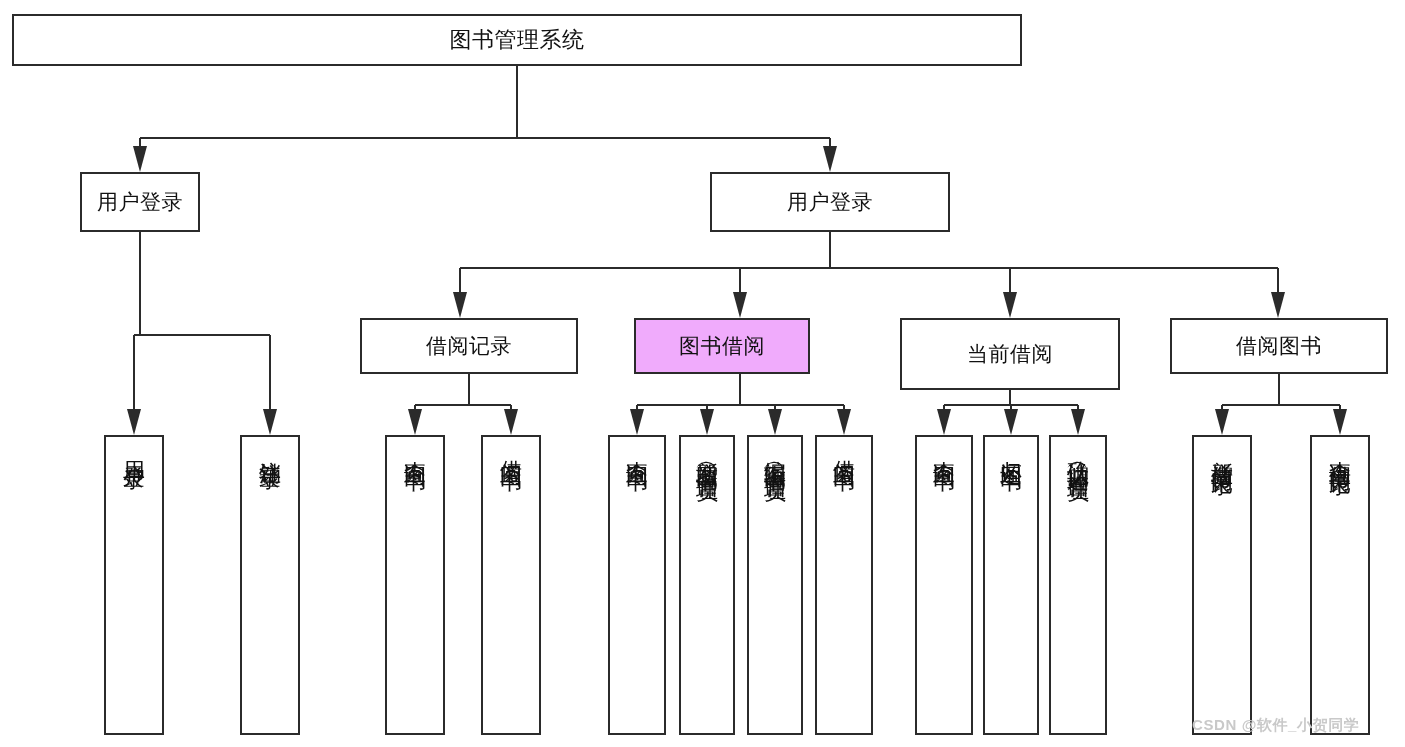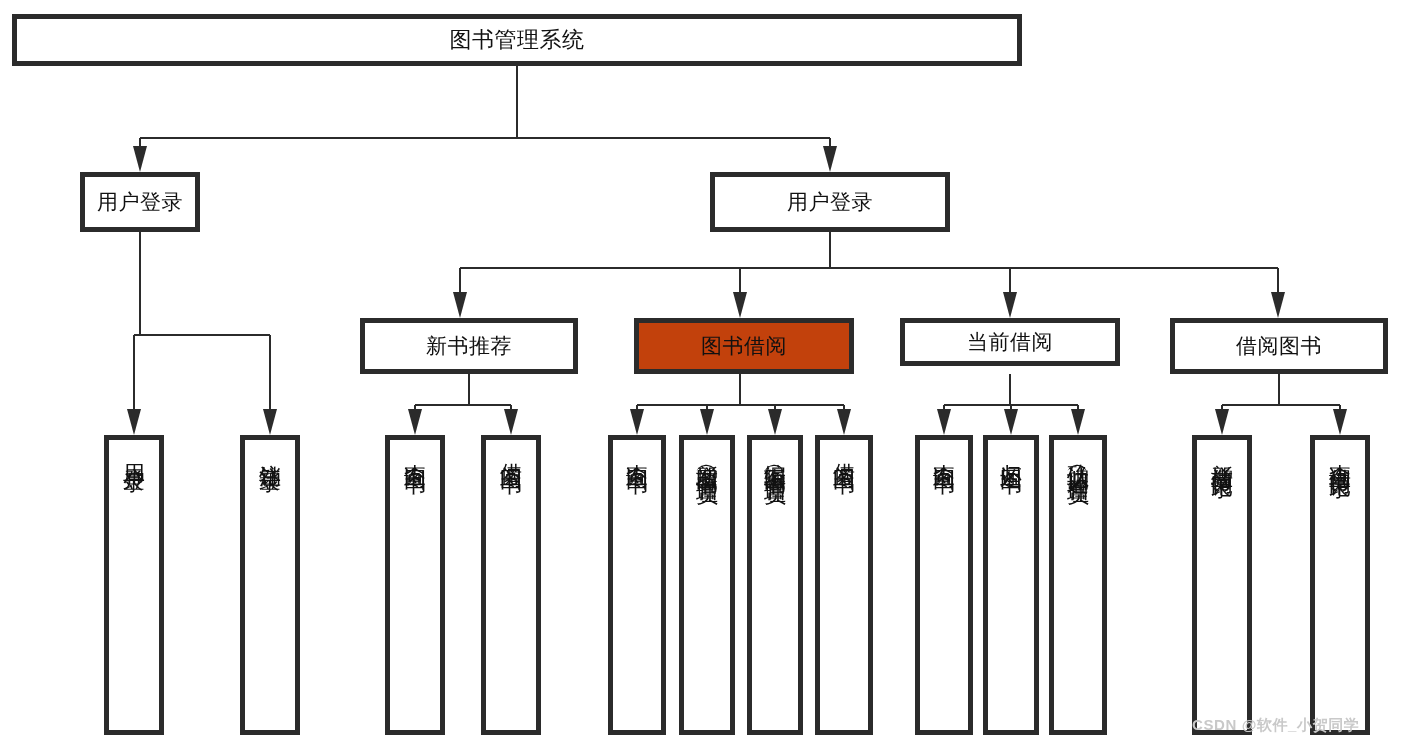--- a/index.html
+++ b/index.html
@@ -17,21 +17,21 @@
   #wires{
     position:absolute;
     left:0;top:0;
     width:1405px;height:747px;
     pointer-events:none;
   }
   .node{
     position:absolute;
     box-sizing:border-box;
     background:#ffffff;
-    border:5px solid #15803d;
+    border:2px solid #15803d;
     display:flex;
     align-items:center;
     justify-content:center;
     overflow:hidden;
   }
   .node .label{
     color:#111111;
     line-height:1.18;
     text-align:center;
     white-space:pre-line;
@@ -147,26 +147,26 @@
       <div class="node horiz title" style="left: 12px; top: 14px; width: 1010px; height: 52px; border-color: rgb(43, 43, 43); background: rgb(255, 255, 255);">
         <span class="label" style="color: rgb(17, 17, 17);">图书管理系统</span>
       </div>
       <div class="node horiz" style="left: 80px; top: 172px; width: 120px; height: 60px; border-color: rgb(43, 43, 43); background: rgb(255, 255, 255);">
         <span class="label" style="color: rgb(17, 17, 17);">用户登录</span>
       </div>
       <div class="node horiz" style="left: 710px; top: 172px; width: 240px; height: 60px; border-color: rgb(43, 43, 43); background: rgb(255, 255, 255);">
         <span class="label" style="color: rgb(17, 17, 17);">用户登录</span>
       </div>
       <div class="node horiz" style="left: 360px; top: 318px; width: 218px; height: 56px; border-color: rgb(43, 43, 43); background: rgb(255, 255, 255);">
-        <span class="label" style="color: rgb(17, 17, 17);">新书推荐</span>
-      </div>
-      <div class="node horiz" style="left: 634px; top: 318px; width: 220px; height: 56px; border-color: rgb(43, 43, 43); background: #c2410c;">
+        <span class="label" style="color: rgb(17, 17, 17);">借阅记录</span>
+      </div>
+      <div class="node horiz" style="left: 634px; top: 318px; width: 176px; height: 56px; border-color: rgb(43, 43, 43); background: #f0abfc;">
         <span class="label" style="color: rgb(17, 17, 17);">图书借阅</span>
       </div>
-      <div class="node horiz" style="left: 900px; top: 318px; width: 220px; height: 48px; border-color: rgb(43, 43, 43); background: rgb(255, 255, 255);">
+      <div class="node horiz" style="left: 900px; top: 318px; width: 220px; height: 72px; border-color: rgb(43, 43, 43); background: rgb(255, 255, 255);">
         <span class="label" style="color: rgb(17, 17, 17);">当前借阅</span>
       </div>
       <div class="node horiz" style="left: 1170px; top: 318px; width: 218px; height: 56px; border-color: rgb(43, 43, 43); background: rgb(255, 255, 255);">
         <span class="label" style="color: rgb(17, 17, 17);">借阅图书</span>
       </div>
       <div class="node vert" style="left: 104px; top: 435px; width: 60px; height: 300px; border-color: rgb(43, 43, 43); background: rgb(255, 255, 255);">
         <span class="label" style="color: rgb(17, 17, 17);">用户登录</span>
       </div>
       <div class="node vert" style="left: 240px; top: 435px; width: 60px; height: 300px; border-color: rgb(43, 43, 43); background: rgb(255, 255, 255);">
         <span class="label" style="color: rgb(17, 17, 17);">注销登录</span>

